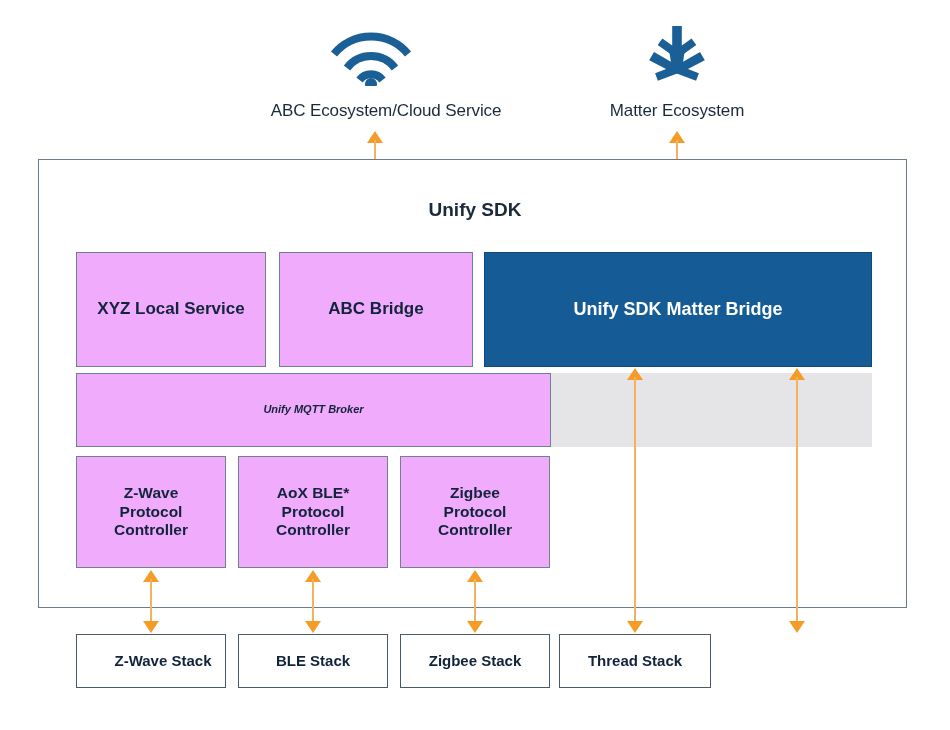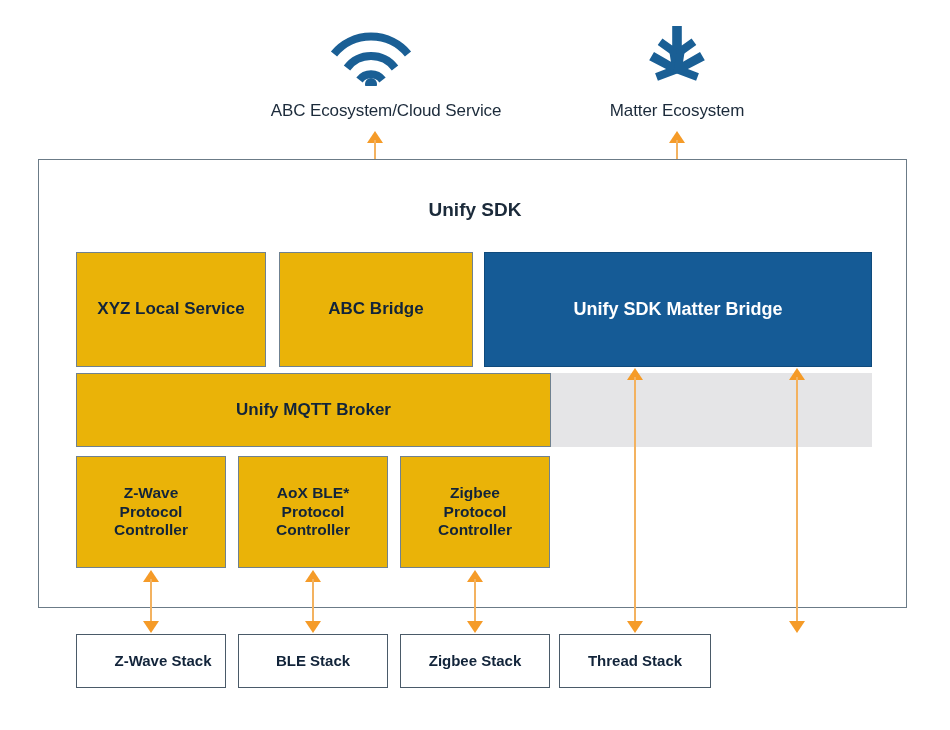--- a/index.html
+++ b/index.html
@@ -60,21 +60,21 @@
   .blk {
     position: absolute;
     box-sizing: border-box;
     display: flex;
     align-items: center;
     justify-content: center;
     text-align: center;
     line-height: 1.22;
   }
   .blk-light {
-    background: #eab308;
+    background: #f0abfc;
     border: 1.5px solid #6f8190;
     color: #12243a;
     font-weight: bold;
   }
   .blk-dark {
     background: #155b96;
     border: 1.5px solid #0f4a7c;
     color: #ffffff;
     font-weight: bold;
   }
@@ -161,21 +161,21 @@
   </div>
 
   <div class="blk blk-dark" style="left:484px; top:252px; width:388px; height:115px; font-size:18px;">
     <span>Unify SDK Matter Bridge</span>
   </div>
 
   <div class="blk blk-light" style="left:279px; top:252px; width:194px; height:115px; font-size:17px;">
     <span>ABC Bridge</span>
   </div>
 
-  <div class="blk blk-light" style="left:76px; top:373px; width:475px; height:74px; font-size:17px;">
+  <div class="blk blk-light" style="left:76px; top:373px; width:475px; height:74px; font-size:11px;font-style:italic;">
     <span>Unify MQTT Broker</span>
   </div>
 
   <div class="blk blk-light" style="left:76px; top:456px; width:150px; height:112px; font-size:15.5px;">
     <span>
       <span>Z-Wave</span><br>
       <span>Protocol</span><br>
       <span>Controller</span>
     </span>
   </div>

